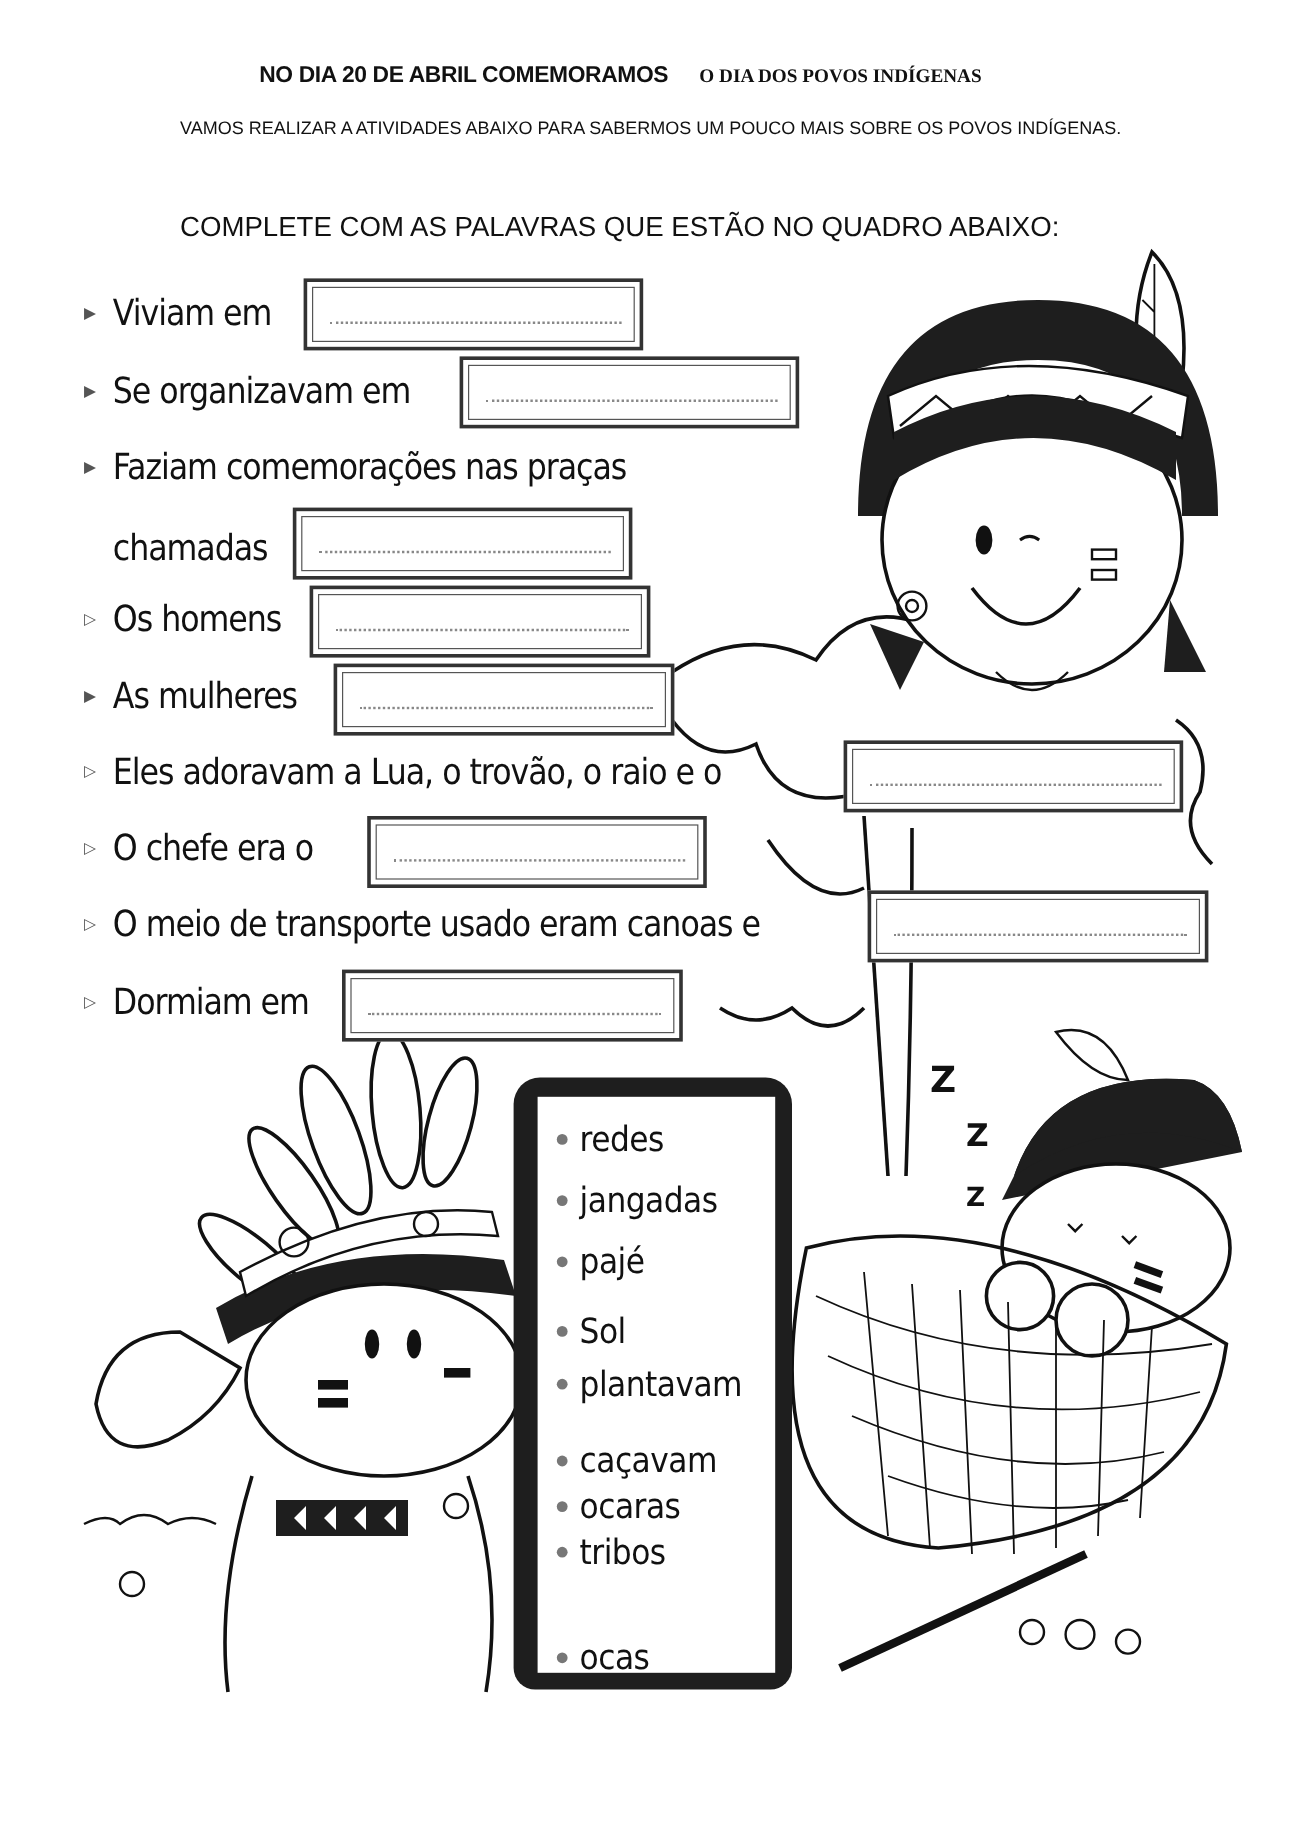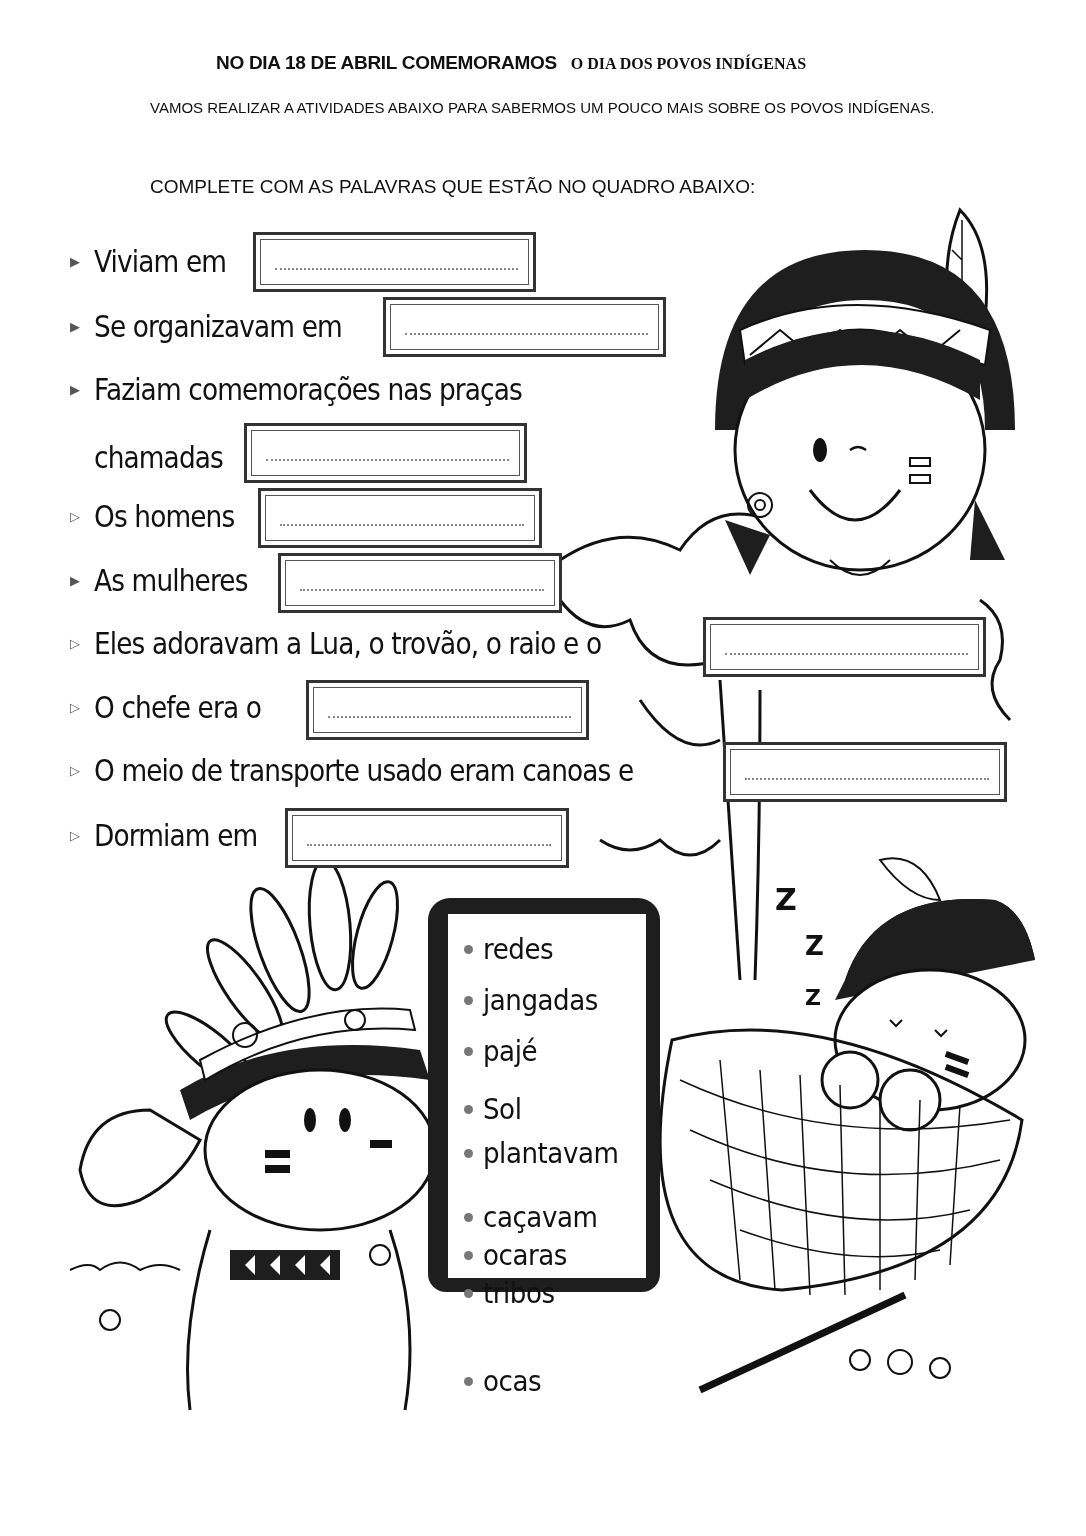--- a/index.html
+++ b/index.html
@@ -1,60 +1,60 @@
 <!DOCTYPE html>
 <html><head>
   <meta charset="utf-8">
   <style>
     html, body { margin: 0; padding: 0; background: #ffffff; }
     body { width: 1086px; height: 1536px; position: relative; overflow: hidden; color: #111; }
     .abs { position: absolute; }
 
     .title-row { left: 216px; top: 52px; white-space: nowrap; }
     .title-main { font-family: "Liberation Sans", sans-serif; font-weight: bold; font-size: 19px; letter-spacing: -0.3px; }
-    .title-sub { font-family: "Liberation Serif", serif; font-weight: bold; font-size: 16px; margin-left: 10px; }
+    .title-sub { font-family: "Liberation Serif", serif; font-weight: bold; font-size: 16px; margin-left: 22px; }
 
     .intro { left: 150px; top: 95px; width: 884px; font-family: "Liberation Sans", sans-serif; font-size: 15px; line-height: 25px; text-align: justify; text-align-last: left; }
-    .instruction { left: 150px; top: 176px; font-family: "Liberation Sans", sans-serif; font-size: 19px; white-space: nowrap; }
+    .instruction { left: 150px; top: 176px; font-family: "Liberation Sans", sans-serif; font-size: 23px; white-space: nowrap; }
 
     .q-row { position: absolute; left: 70px; display: flex; align-items: center; white-space: nowrap; }
     .bullet { font-family: "DejaVu Sans", sans-serif; font-size: 13px; color: #555; width: 24px; display: inline-block; }
     .q-label { font-family: "DejaVu Sans", sans-serif; font-size: 30px; letter-spacing: -1px; transform: scaleX(0.88); transform-origin: left center; display: inline-block; }
     .q-label.indent { margin-left: 24px; }
 
     .answer-box {
       position: absolute; box-sizing: border-box;
       border: 3px solid #333; background: #fff; padding: 4px;
     }
     .answer-box .inner {
       box-sizing: border-box; width: 100%; height: 100%;
       border: 1.5px solid #555; position: relative;
     }
     .answer-box .dotted {
       position: absolute; left: 14px; right: 10px; bottom: 14px;
       border-bottom: 2px dotted #888;
     }
 
     .wordbank {
-      left: 428px; top: 898px; width: 232px; height: 394px;
+      left: 428px; top: 898px; width: 232px; height: 510px;
       background: #1e1e1e; border-radius: 22px 22px 18px 18px;
     }
     .wordbank-inner {
       position: absolute; left: 20px; top: 16px; right: 14px; bottom: 14px;
       background: #fff;
     }
     .wb-item { position: absolute; left: 16px; display: flex; align-items: center; }
     .wb-dot { width: 9px; height: 9px; border-radius: 50%; background: #777; margin-right: 10px; }
     .wb-word { font-family: "DejaVu Sans", sans-serif; font-size: 29px; letter-spacing: -0.5px; transform: scaleX(0.9); transform-origin: left center; display: inline-block; }
   </style>
 </head>
 <body>
 
 <div class="abs title-row">
-  <span class="title-main">NO DIA 18 DE ABRIL COMEMORAMOS</span>
+  <span class="title-main">NO DIA 20 DE ABRIL COMEMORAMOS</span>
   <span class="title-sub">O DIA DOS POVOS INDÍGENAS</span>
 </div>
 <div class="abs intro">VAMOS REALIZAR A ATIVIDADES ABAIXO PARA SABERMOS UM POUCO MAIS SOBRE OS POVOS INDÍGENAS.</div>
 <div class="abs instruction">COMPLETE COM AS PALAVRAS QUE ESTÃO NO QUADRO ABAIXO:</div>
 
 <svg class="abs" style="left:0;top:0" width="1086" height="1536">
   <g stroke="#111" stroke-width="3" fill="none">
     <path d="M560 560 q60 -40 120 -10 q40 -60 110 -20"></path>
     <path d="M560 600 q30 40 70 20 q20 60 90 40 q60 30 120 -10 q40 20 80 -30"></path>
     <path d="M720 680 q10 150 20 300"></path>

